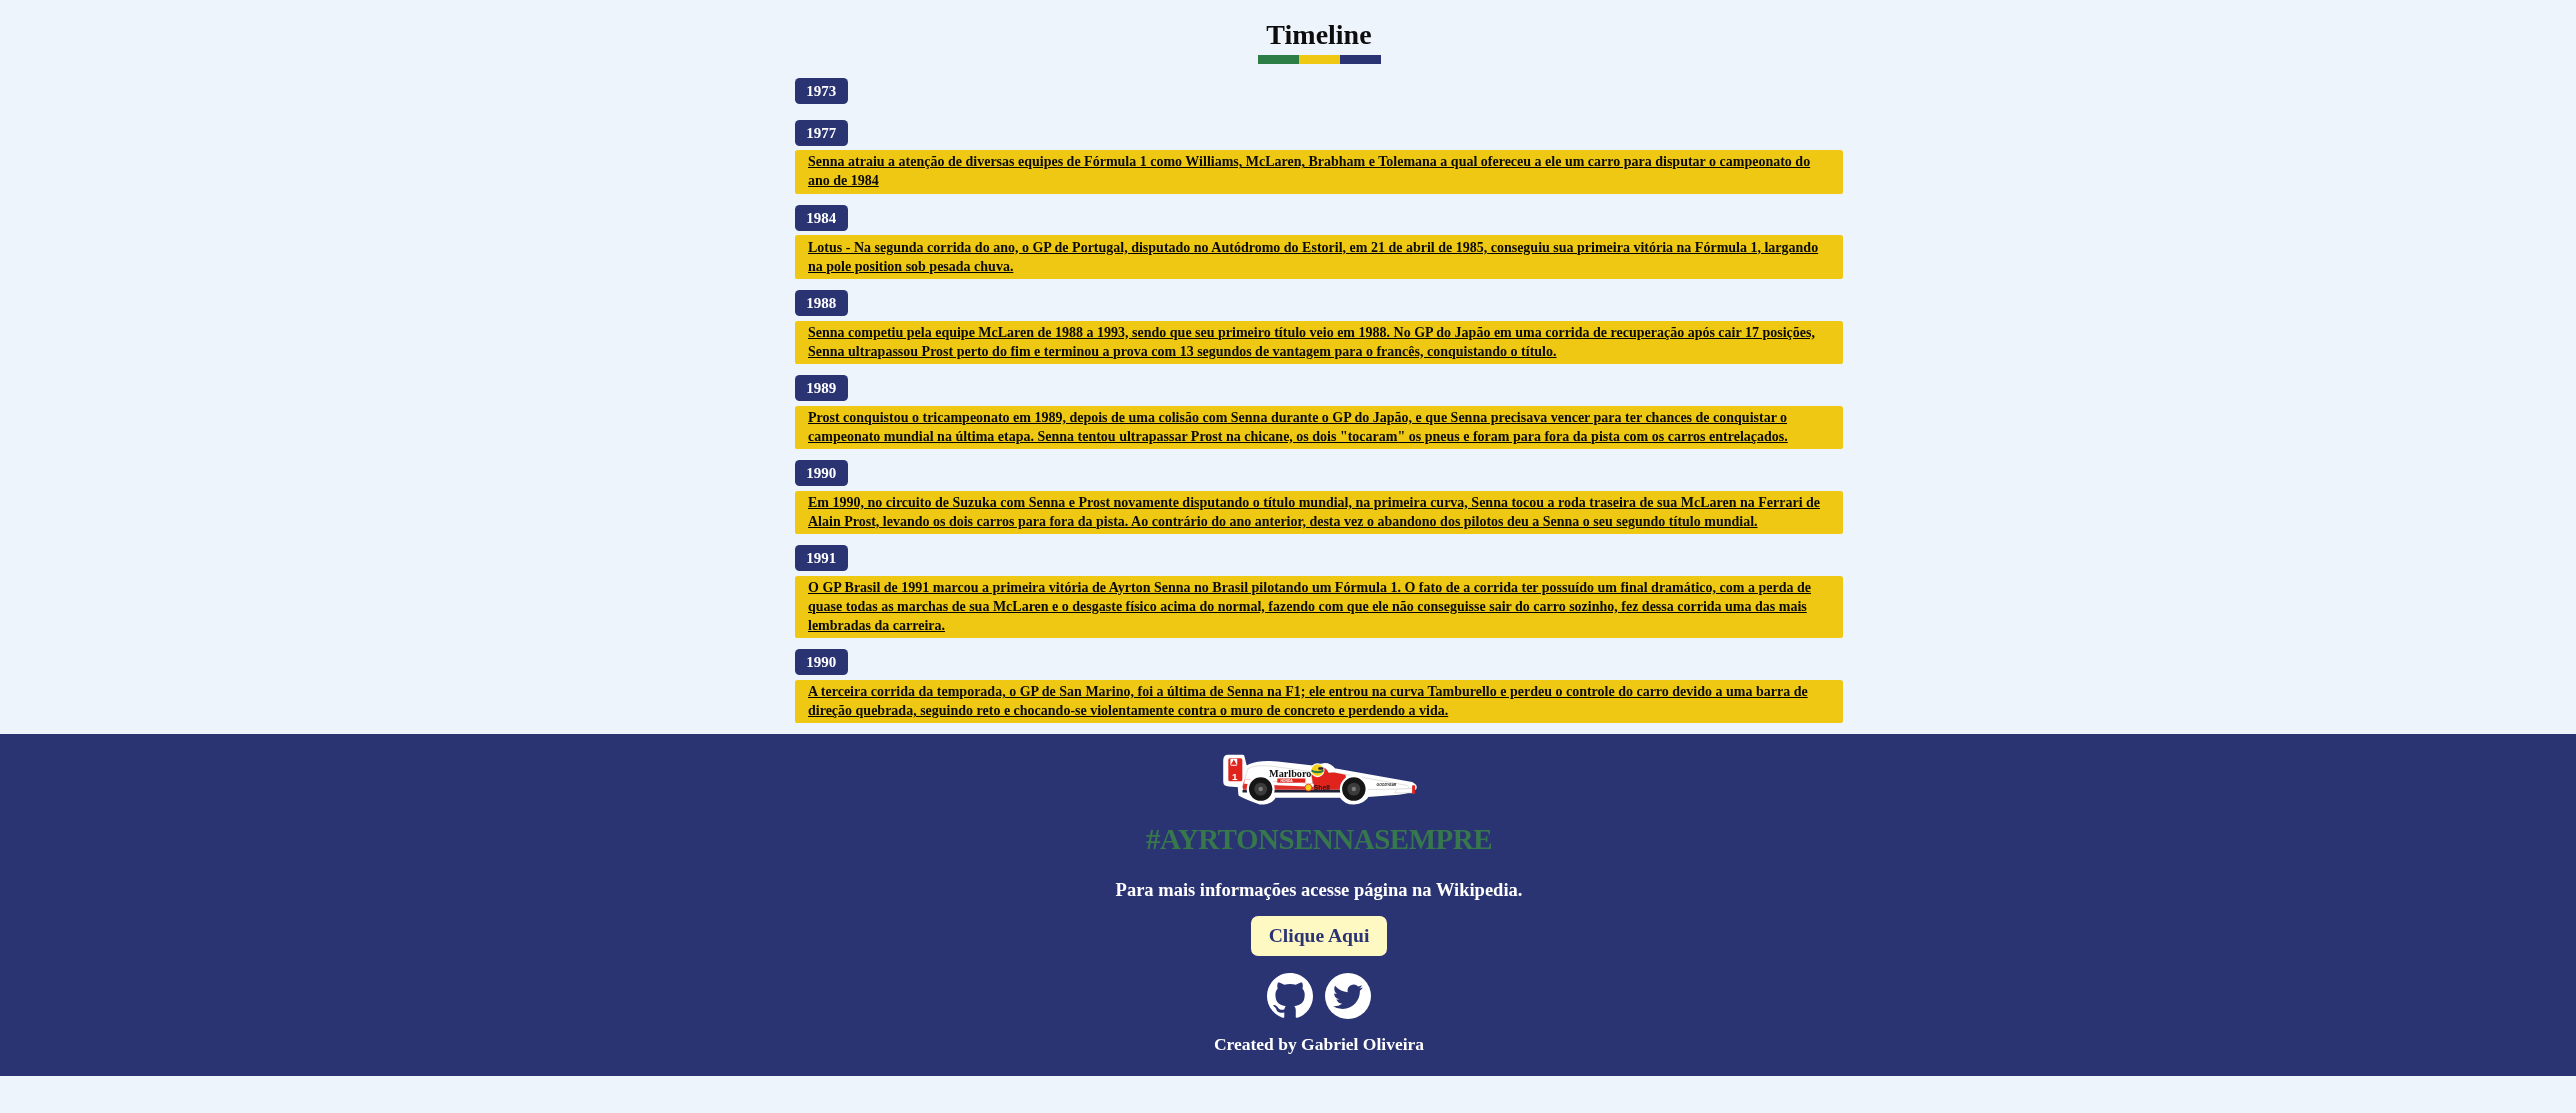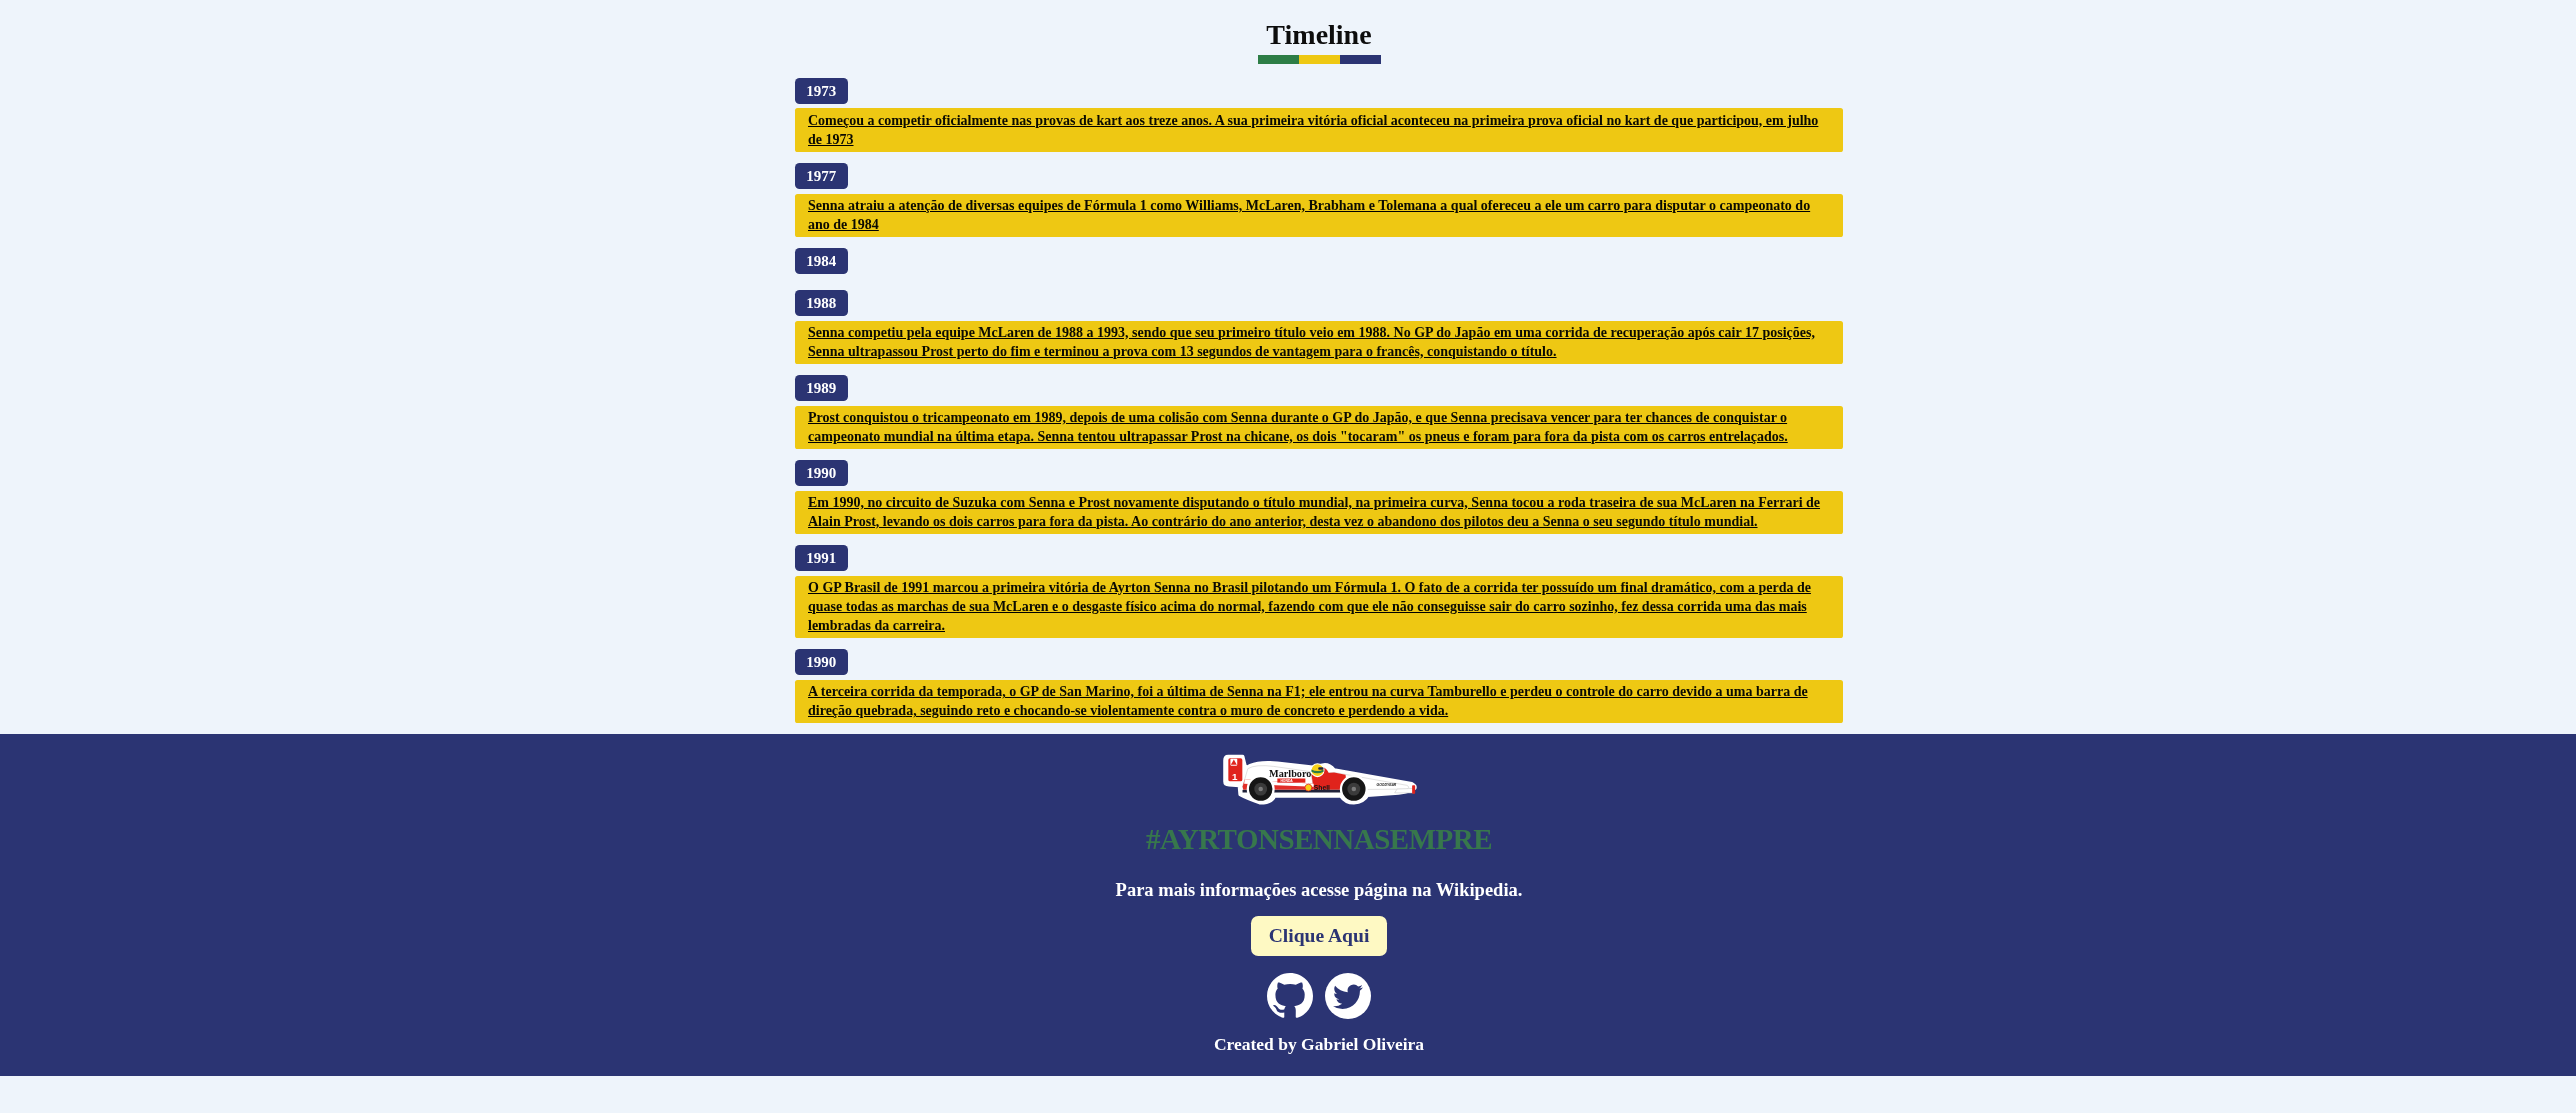--- a/index.html
+++ b/index.html
@@ -114,28 +114,28 @@
   <h1 class="page-title">Timeline</h1>
   <div class="flag-bar">
     <span class="flag-green"></span>
     <span class="flag-yellow"></span>
     <span class="flag-blue"></span>
   </div>
 
   <div class="entries">
     <div class="entry">
       <div class="year-badge">1973</div>
-      <div class="entry-text">Começou a competir oficialmente nas provas de kart aos treze anos. A sua primeira vitória oficial aconteceu na primeira prova oficial no kart de que participou, em julho de 1973</div>
     </div>
     <div class="entry">
       <div class="year-badge">1977</div>
       <div class="entry-text">Senna atraiu a atenção de diversas equipes de Fórmula 1 como Williams, McLaren, Brabham e Tolemana a qual ofereceu a ele um carro para disputar o campeonato do ano de 1984</div>
     </div>
     <div class="entry">
       <div class="year-badge">1984</div>
+      <div class="entry-text">Lotus - Na segunda corrida do ano, o GP de Portugal, disputado no Autódromo do Estoril, em 21 de abril de 1985, conseguiu sua primeira vitória na Fórmula 1, largando na pole position sob pesada chuva.</div>
     </div>
     <div class="entry">
       <div class="year-badge">1988</div>
       <div class="entry-text">Senna competiu pela equipe McLaren de 1988 a 1993, sendo que seu primeiro título veio em 1988. No GP do Japão em uma corrida de recuperação após cair 17 posições, Senna ultrapassou Prost perto do fim e terminou a prova com 13 segundos de vantagem para o francês, conquistando o título.</div>
     </div>
     <div class="entry">
       <div class="year-badge">1989</div>
       <div class="entry-text">Prost conquistou o tricampeonato em 1989, depois de uma colisão com Senna durante o GP do Japão, e que Senna precisava vencer para ter chances de conquistar o campeonato mundial na última etapa. Senna tentou ultrapassar Prost na chicane, os dois "tocaram" os pneus e foram para fora da pista com os carros entrelaçados.</div>
     </div>
     <div class="entry">

